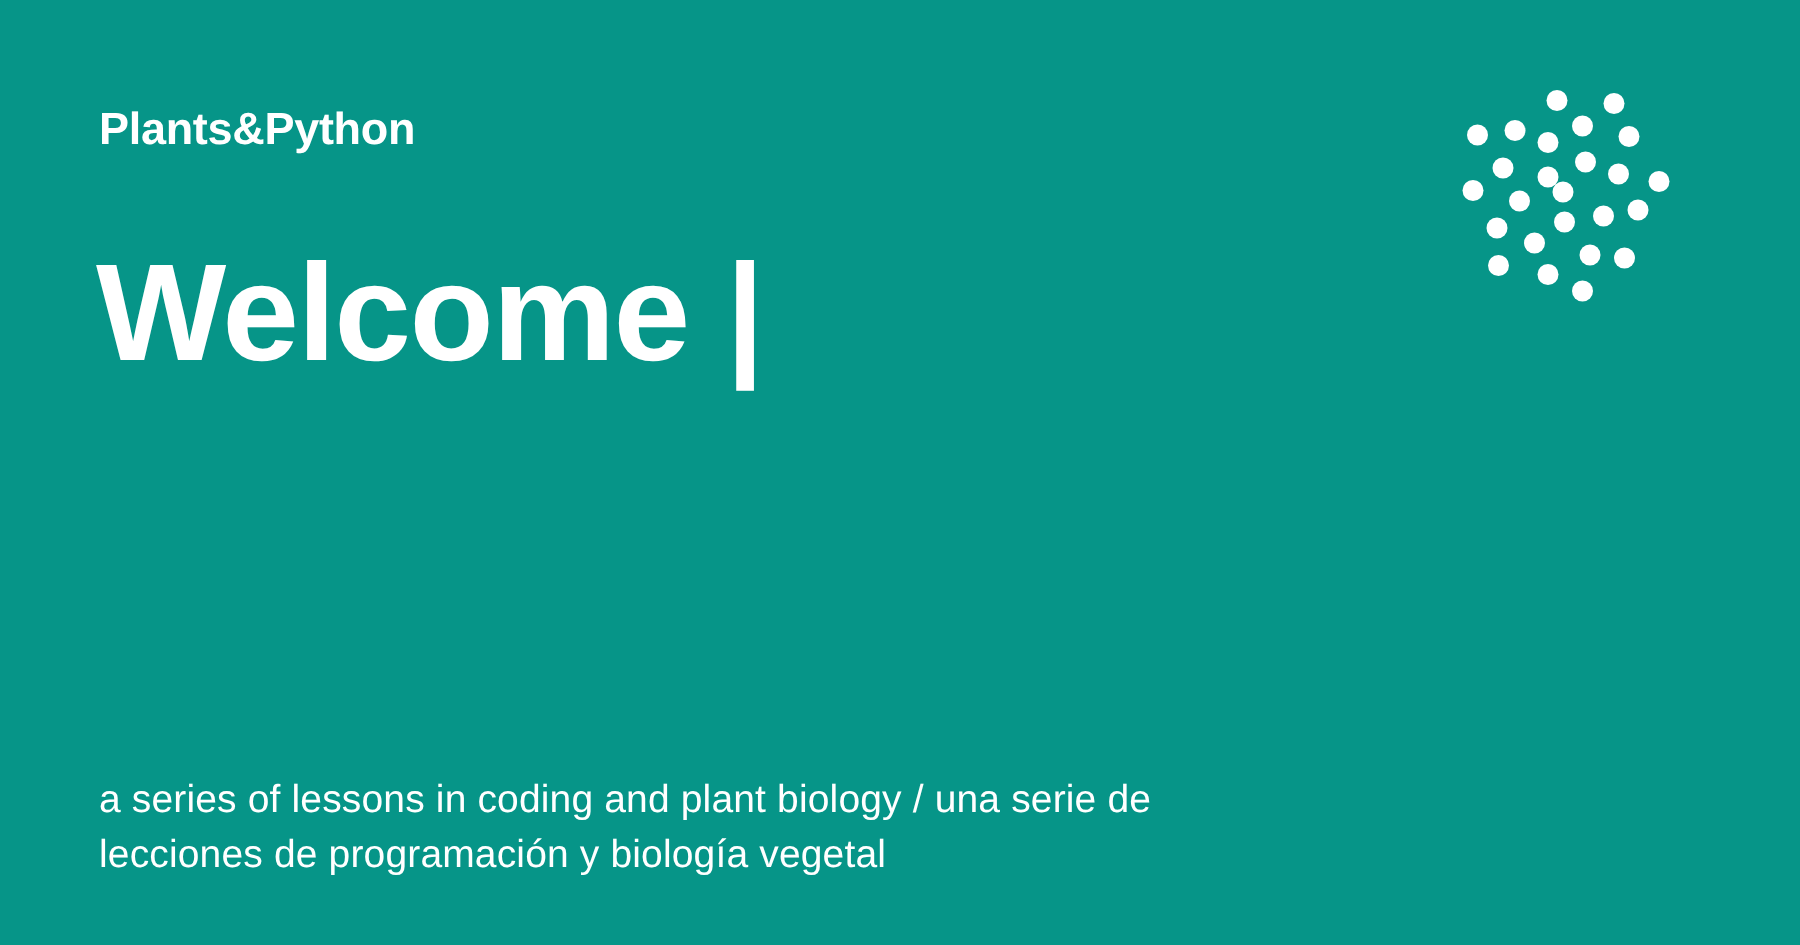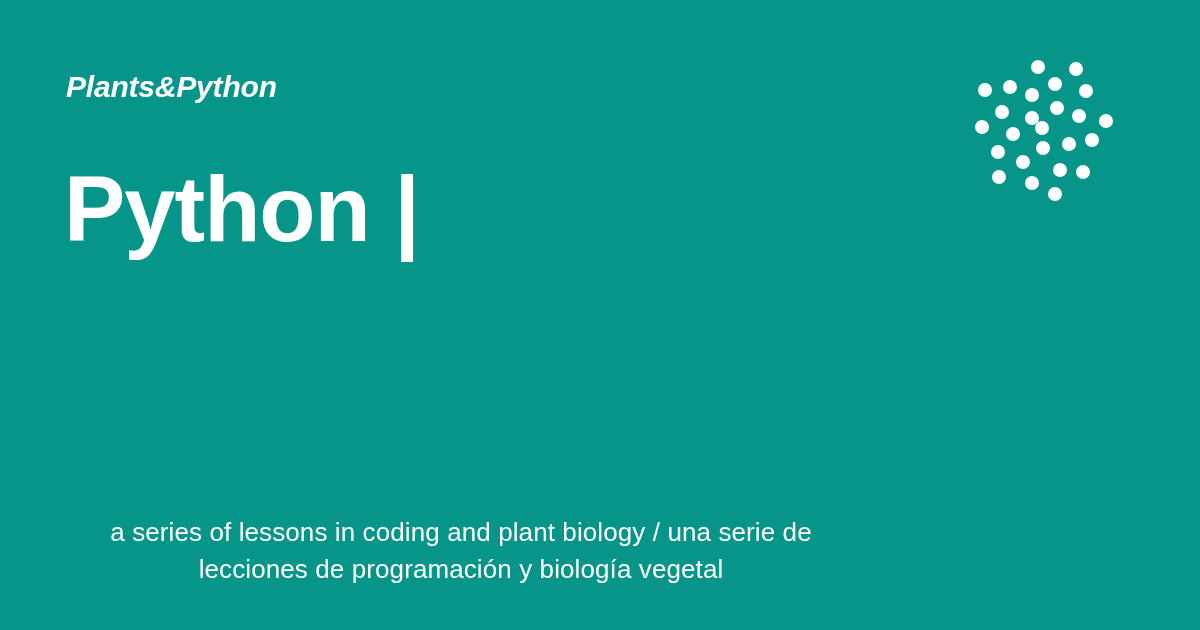--- a/index.html
+++ b/index.html
@@ -71,27 +71,27 @@
     width:160px;
     height:160px;
   }
   #dot-cluster svg { display:block; width:160px; height:160px; overflow:visible; }
 </style>
 </head>
 <body style="background: rgb(6, 149, 136);">
 
 <div id="banner" style="background: rgb(6, 149, 136);">
 
-  <div id="brand" style="color: rgb(255, 255, 255); font-style: italic;">Plants&amp;Python</div>
+  <div id="brand" style="color: rgb(255, 255, 255);">Plants&amp;Python</div>
 
   <div id="headline" style="color: rgb(255, 255, 255);">
-    <span class="hl-line">Python |</span>
+    <span class="hl-line">Welcome |</span>
   </div>
 
-  <div id="subtitle" style="color: rgb(255, 255, 255); text-align: center;">a series of lessons in coding and plant biology / una serie de lecciones de programación y biología vegetal</div>
+  <div id="subtitle" style="color: rgb(255, 255, 255);">a series of lessons in coding and plant biology / una serie de lecciones de programación y biología vegetal</div>
 
   <div id="dot-cluster">
     <svg viewBox="0 0 160 160" xmlns="http://www.w3.org/2000/svg">
       <g id="dot-group">
           <circle cx="70" cy="19" r="7" fill="#ffffff"></circle>
           <circle cx="108" cy="21" r="7" fill="#ffffff"></circle>
           <circle cx="42" cy="39" r="7" fill="#ffffff"></circle>
           <circle cx="87" cy="36" r="7" fill="#ffffff"></circle>
           <circle cx="17" cy="42" r="7" fill="#ffffff"></circle>
           <circle cx="118" cy="43" r="7" fill="#ffffff"></circle>

